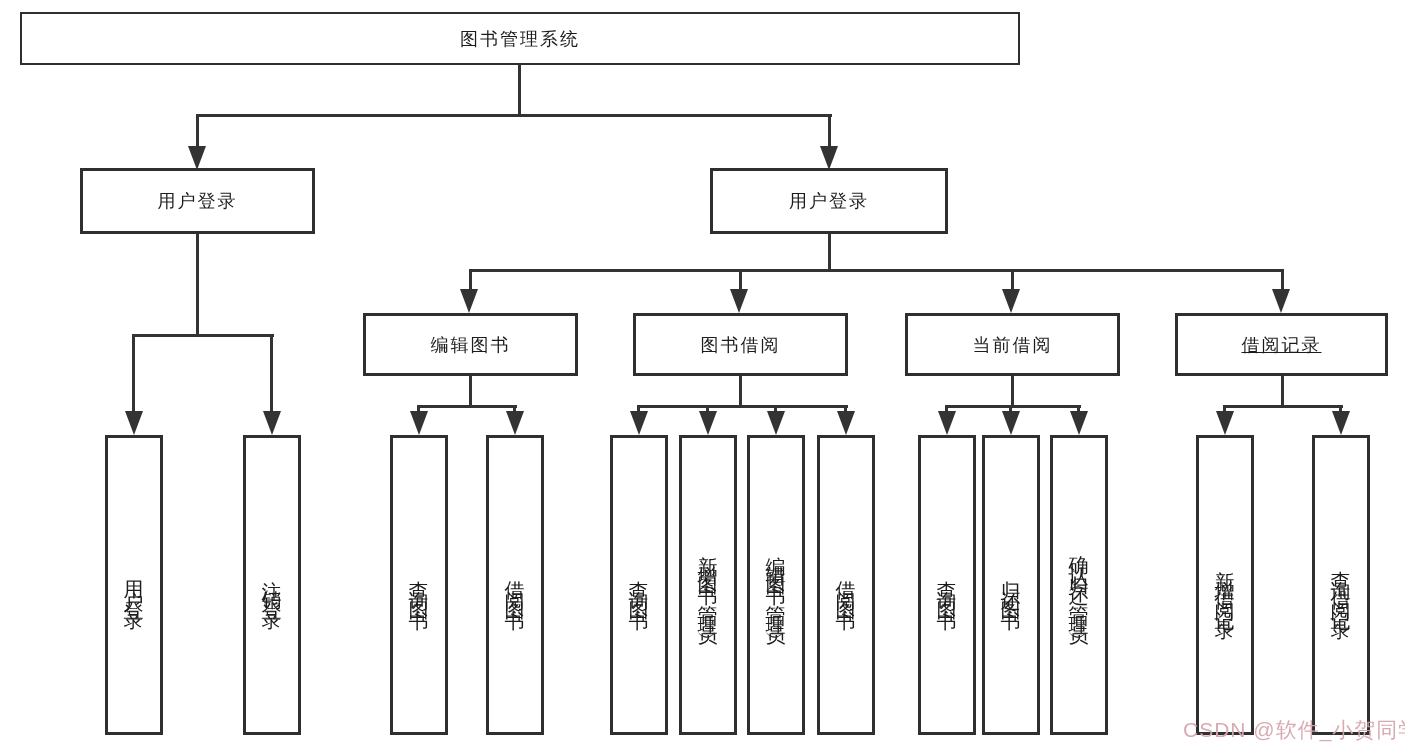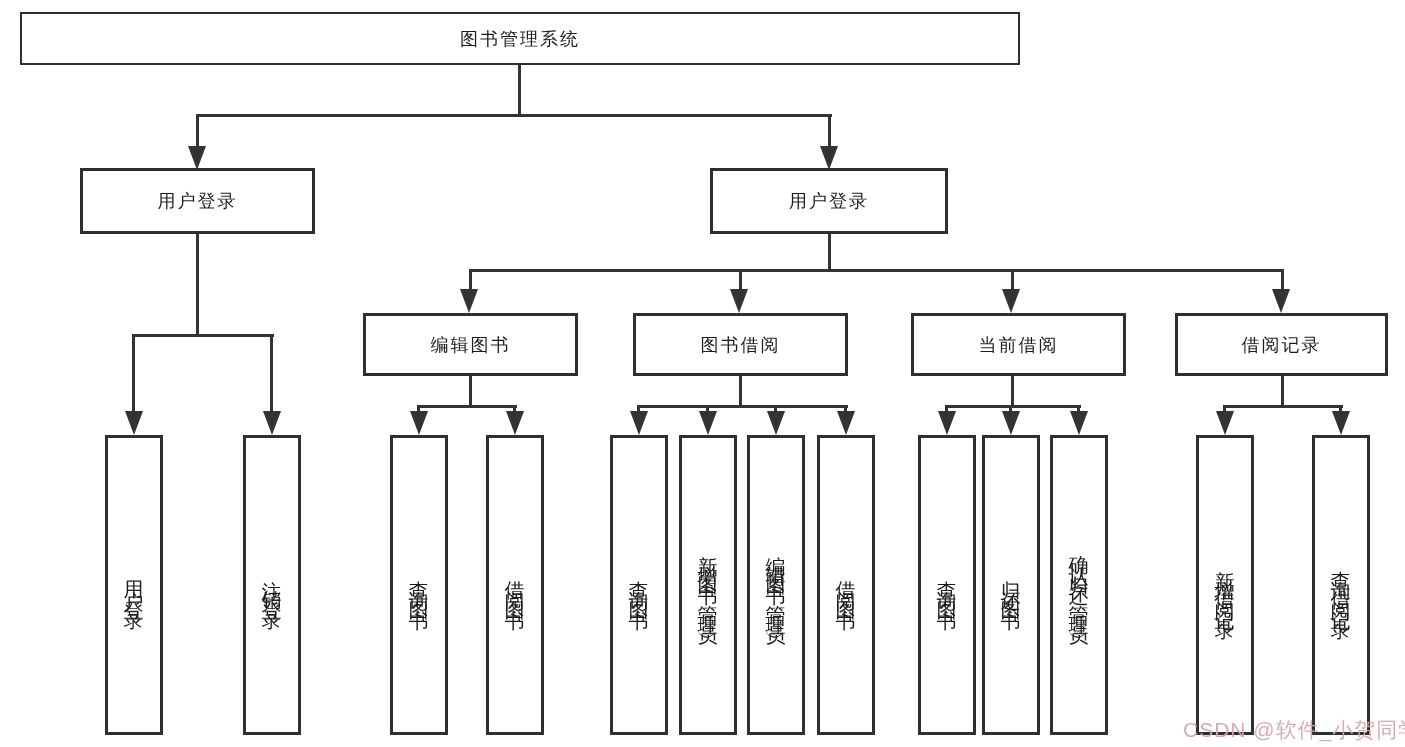--- a/index.html
+++ b/index.html
@@ -69,24 +69,24 @@
   <div class="arrow" style="left:1002px;top:289px;"></div>
   <div class="line" style="left:1281px;top:269px;width:3px;height:23px;"></div>
   <div class="arrow" style="left:1272px;top:289px;"></div>
 
   <div class="box" style="left:363px;top:313px;width:215px;height:63px;">
     <span class="hlabel">编辑图书</span>
   </div>
   <div class="box" style="left:633px;top:313px;width:215px;height:63px;justify-content:center;">
     <span class="hlabel">图书借阅</span>
   </div>
-  <div class="box" style="left:905px;top:313px;width:215px;height:63px;margin-left:6px;">
+  <div class="box" style="left:905px;top:313px;width:215px;height:63px;">
     <span class="hlabel">当前借阅</span>
   </div>
-  <div class="box" style="left:1175px;top:313px;width:213px;height:63px;">
+  <div class="box" style="left:1175px;top:313px;width:213px;height:63px;text-decoration:underline;">
     <span class="hlabel">借阅记录</span>
   </div>
 
   <div class="line" style="left:469px;top:376px;width:3px;height:32px;"></div>
   <div class="line" style="left:418px;top:405px;width:99px;height:3px;"></div>
   <div class="line" style="left:417px;top:405px;width:3px;height:9px;"></div>
   <div class="arrow" style="left:410px;top:411px;"></div>
   <div class="line" style="left:513px;top:405px;width:3px;height:9px;"></div>
   <div class="arrow" style="left:506px;top:411px;"></div>
 

